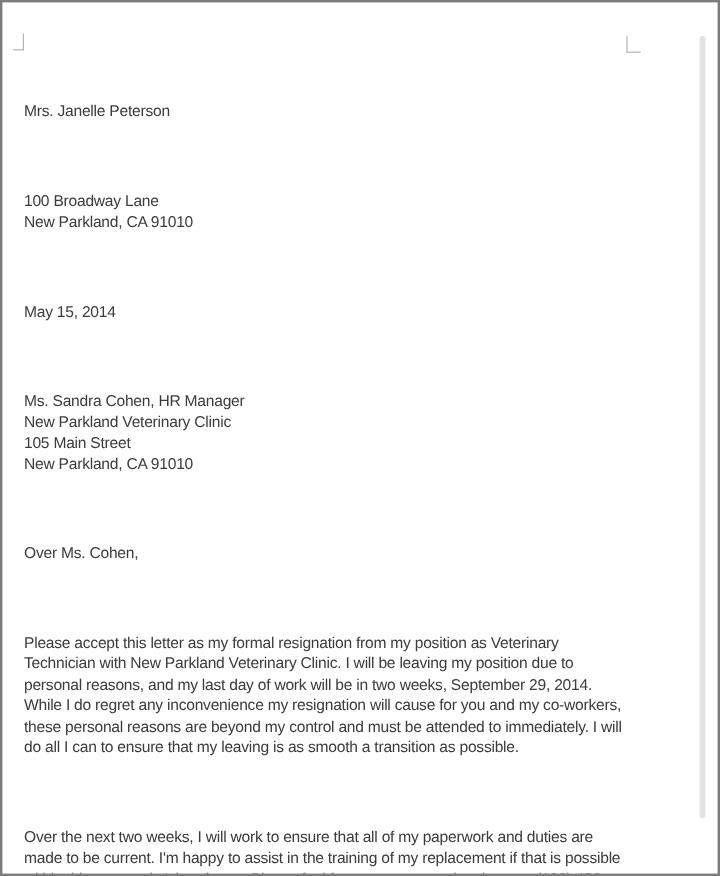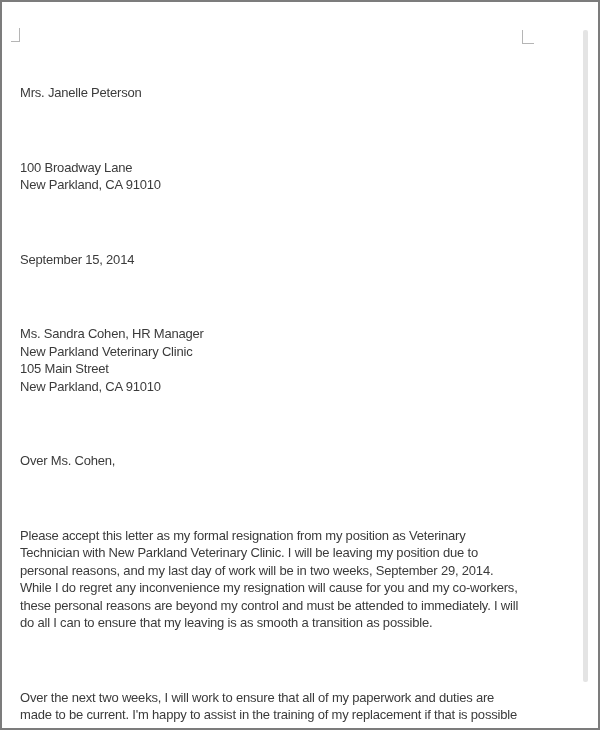--- a/index.html
+++ b/index.html
@@ -65,21 +65,21 @@
 <div class="page">
 
   <div class="mark-tl"></div>
   <div class="mark-tr"></div>
   <div class="scrollbar-thumb"></div>
 
   <div class="letter">
     <div class="blk">Mrs. Janelle Peterson</div>
     <div class="blk">100 Broadway Lane
 New Parkland, CA 91010</div>
-    <div class="blk">September 15, 2014</div>
+    <div class="blk">May 15, 2014</div>
     <div class="blk">Ms. Sandra Cohen, HR Manager
 New Parkland Veterinary Clinic
 105 Main Street
 New Parkland, CA 91010</div>
     <div class="blk">Over Ms. Cohen,</div>
     <div class="blk">Please accept this letter as my formal resignation from my position as Veterinary
 Technician with New Parkland Veterinary Clinic. I will be leaving my position due to
 personal reasons, and my last day of work will be in two weeks, September 29, 2014.
 While I do regret any inconvenience my resignation will cause for you and my co-workers,
 these personal reasons are beyond my control and must be attended to immediately. I will

